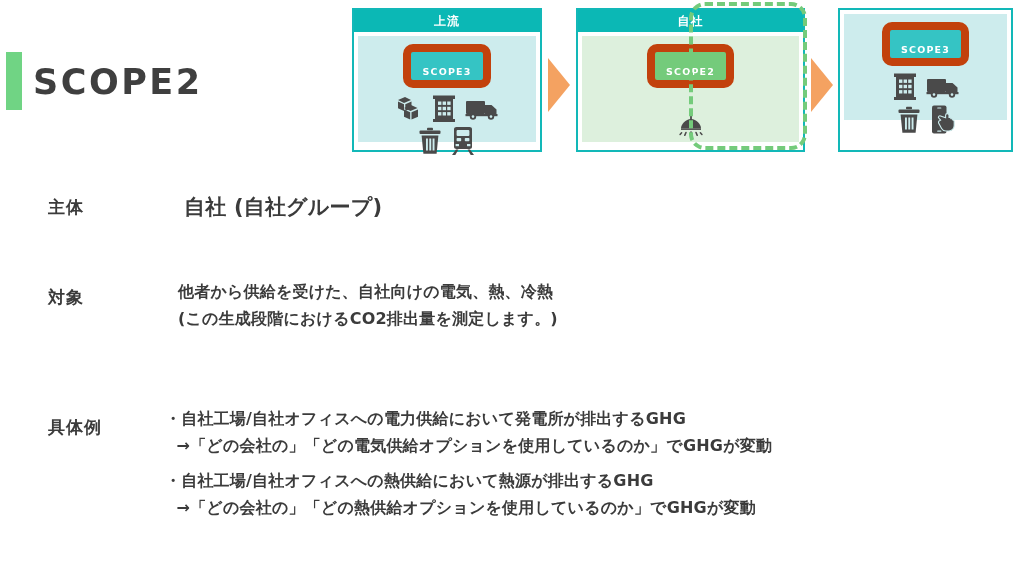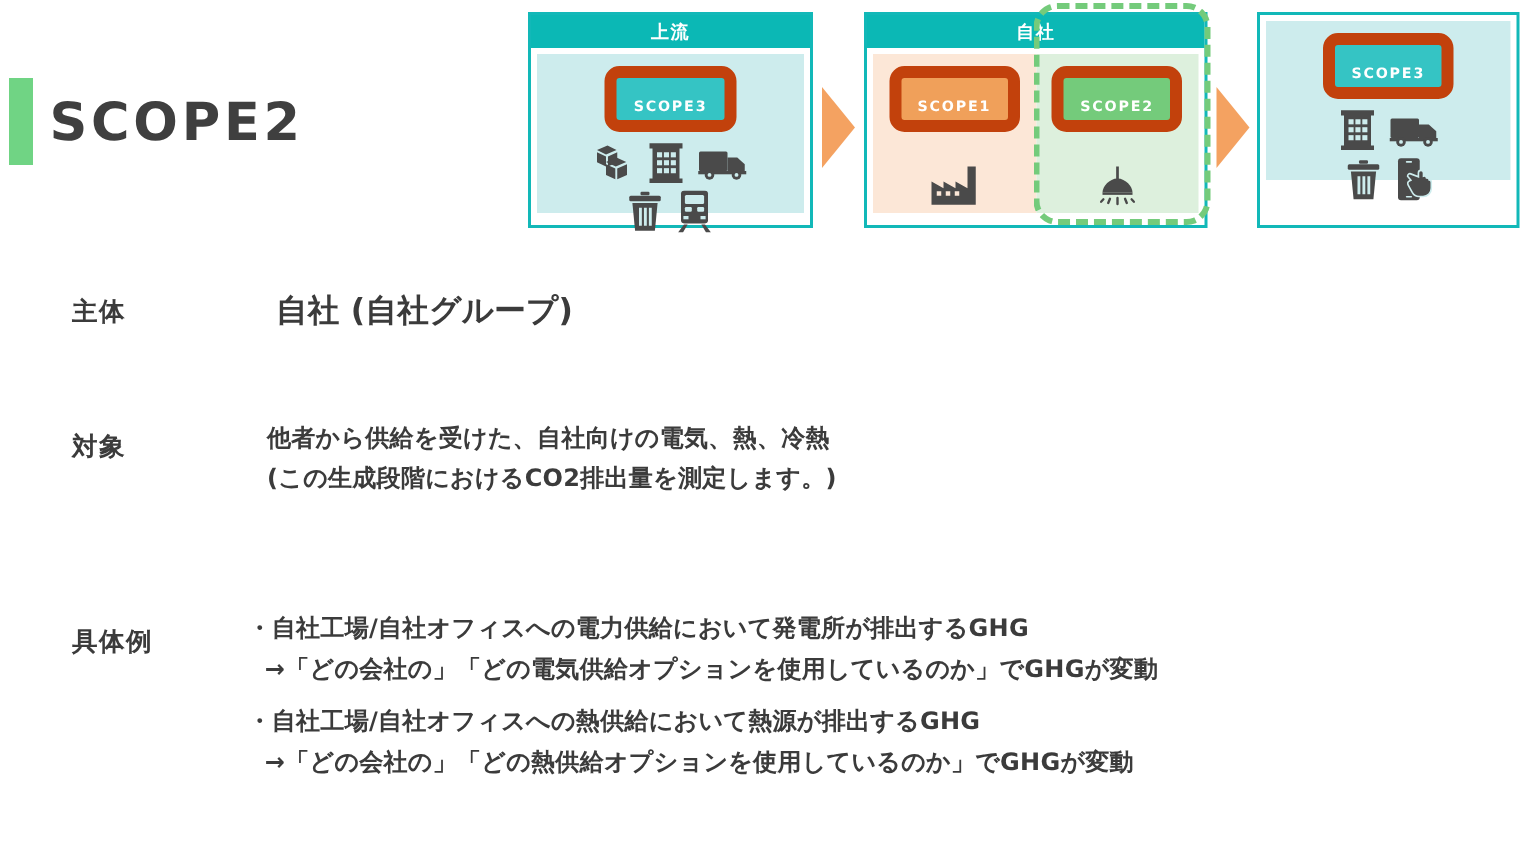--- a/index.html
+++ b/index.html
@@ -248,31 +248,20 @@
         </div>
       </div>
     </div>
   </div>
 
   <div class="chain-arrow" style="left:203px;"></div>
 
   <div class="chain-panel" style="left:231px; top:8px; width:229px; height:144px;">
     <div class="panel-header">自社</div>
     <div class="panel-body">
-      <div class="panel-cell cell-scope1">
-        <span class="scope-badge badge-orange">SCOPE1</span>
-        <span class="solo-icon">
-          <svg class="ico" width="34" height="28" viewBox="0 0 34 28">
-            <path d="M2 11 L10 15.5 L10 11 L18 15.5 L18 11 L26 15.5 L26 1 L31.5 1 L31.5 26.5 L2 26.5 Z"></path>
-            <rect x="5.5" y="17.5" width="3" height="3" fill="#fce7d7"></rect>
-            <rect x="11.5" y="17.5" width="3" height="3" fill="#fce7d7"></rect>
-            <rect x="17.5" y="17.5" width="3" height="3" fill="#fce7d7"></rect>
-          </svg>
-        </span>
-      </div>
       <div class="panel-cell cell-scope2">
         <span class="scope-badge badge-green">SCOPE2</span>
         <span class="solo-icon">
           <svg class="ico" width="32" height="30" viewBox="0 0 32 30">
             <rect x="15.1" y="1" width="1.8" height="9"></rect>
             <path d="M16 9 C21.5 9 26 14.5 26 18.3 L6 18.3 C6 14.5 10.5 9 16 9 Z"></path>
             <rect x="6" y="18.3" width="20" height="1.6"></rect>
             <rect x="15.2" y="21.2" width="1.6" height="5.6" rx="0.8"></rect>
             <rect x="9.6" y="21.6" width="1.6" height="4.6" rx="0.8" transform="rotate(23 10.4 23.9)"></rect>
             <rect x="20.8" y="21.6" width="1.6" height="4.6" rx="0.8" transform="rotate(-23 21.6 23.9)"></rect>

